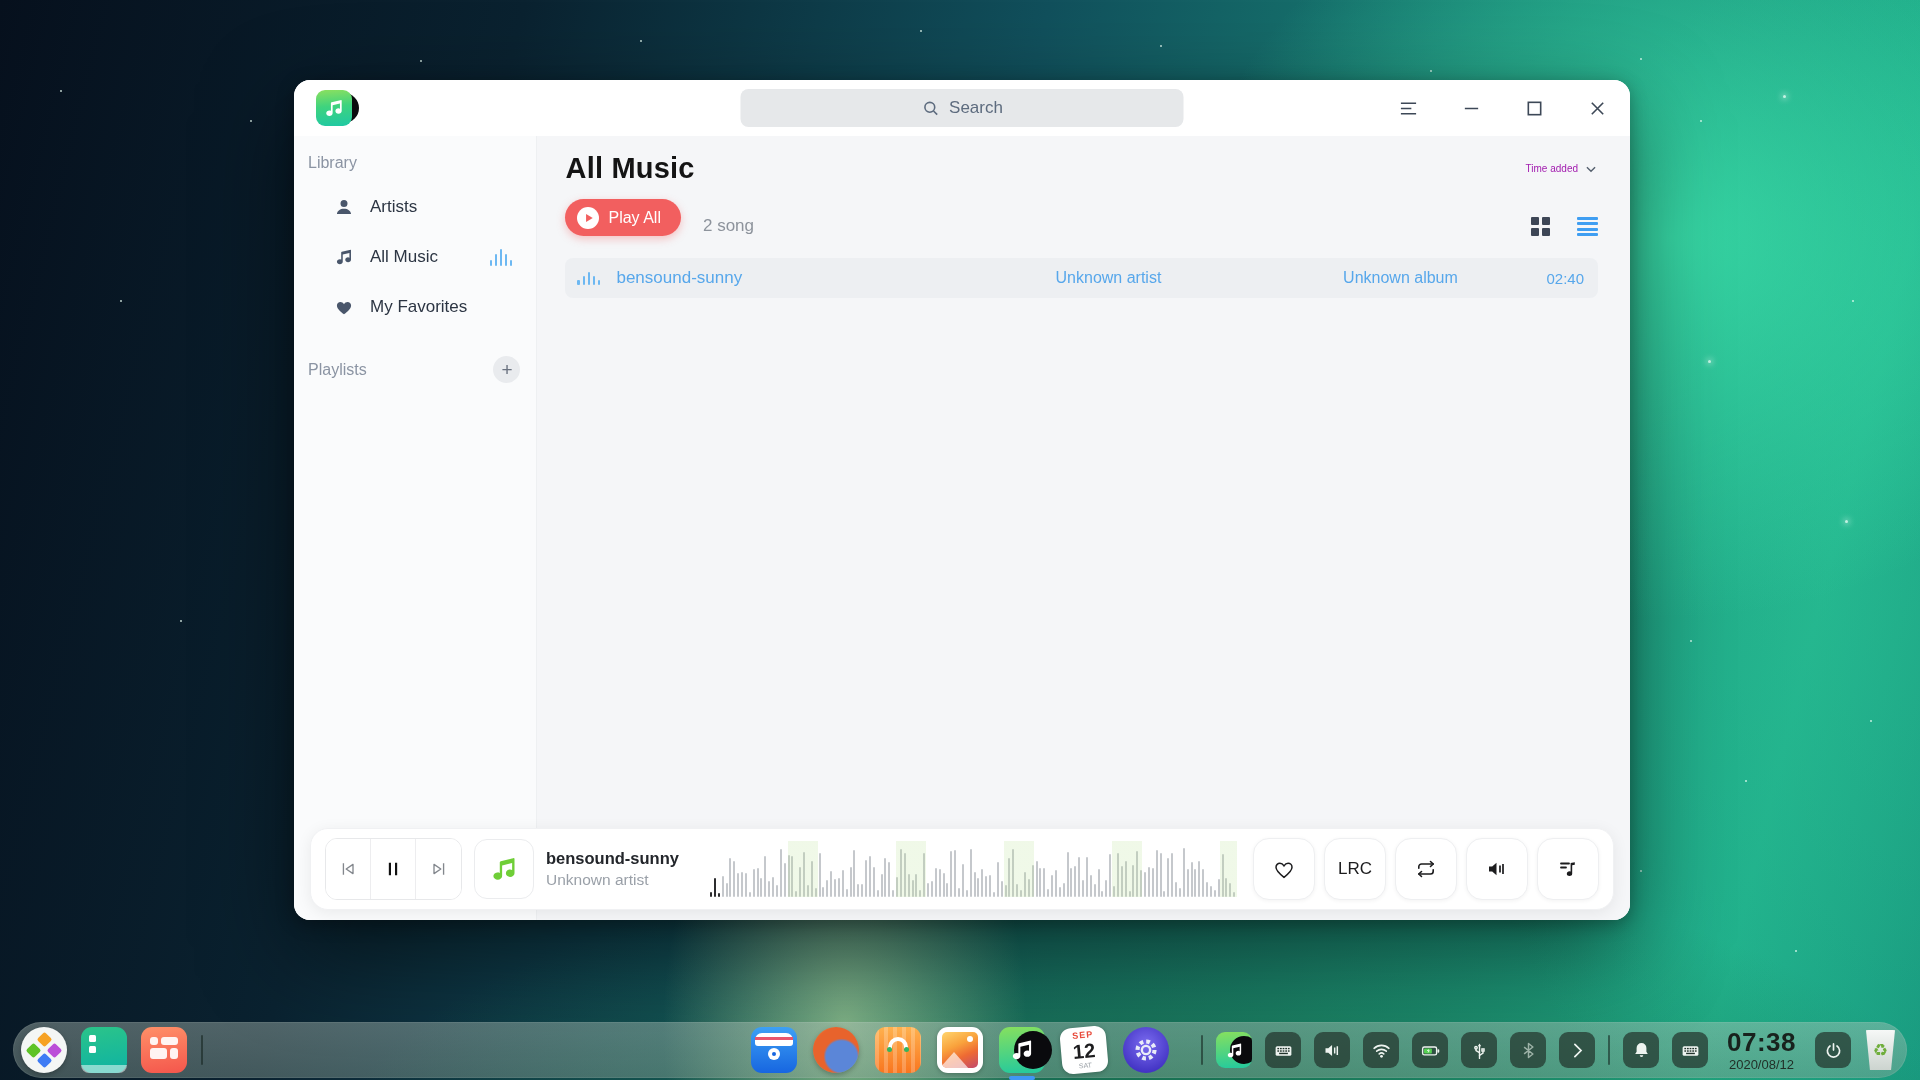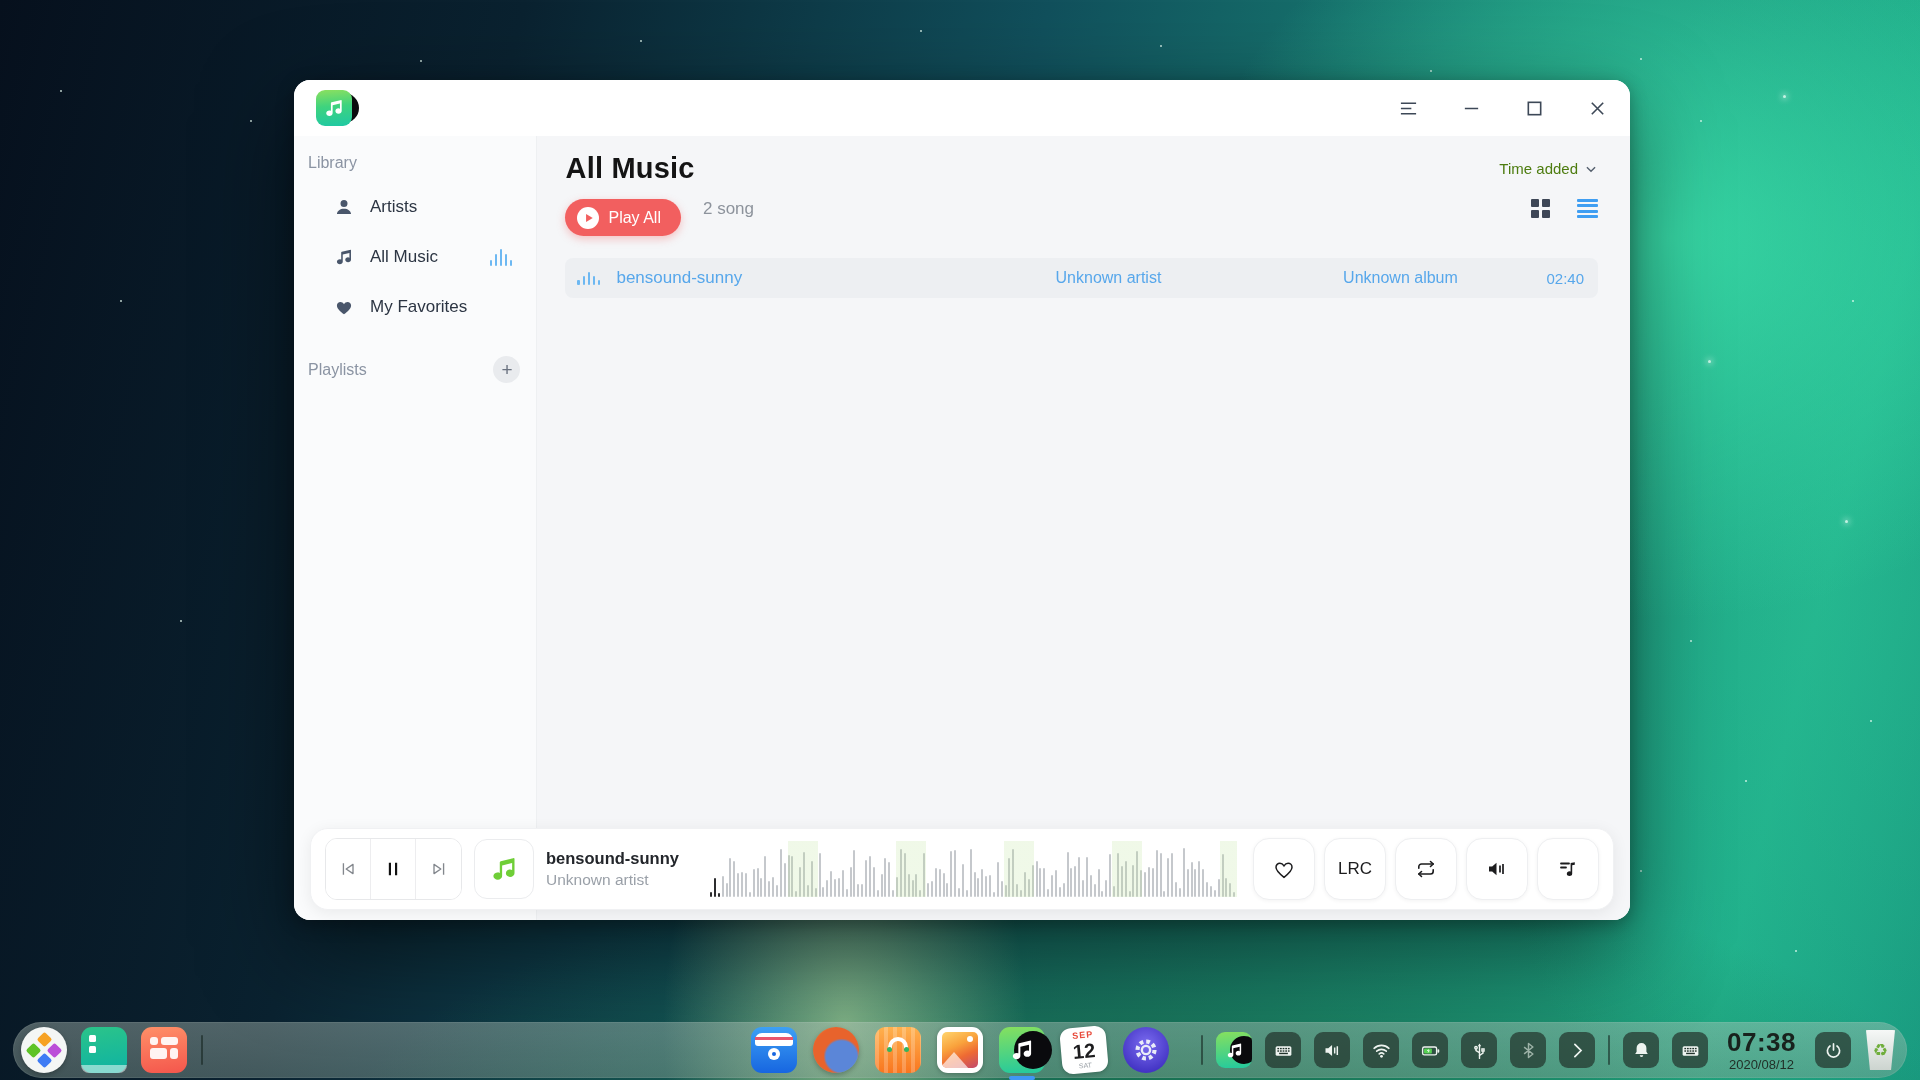--- a/index.html
+++ b/index.html
@@ -50,23 +50,23 @@
   .eq i:nth-child(1){height:6px}.eq i:nth-child(2){height:12px}.eq i:nth-child(3){height:17px}.eq i:nth-child(4){height:12px}.eq i:nth-child(5){height:6px}
   .playlists-row { display:flex; align-items:center; margin-top:24px; padding:0 16px 0 14px; }
   .playlists-row .side-label { padding:0; margin:0; }
   .add-btn { margin-left:auto; width:27px; height:27px; border-radius:50%; background:#e9ebee; color:#6a7280;
     font-size:19px; display:flex; align-items:center; justify-content:center; cursor:pointer; line-height:1; }
 
   
   .main { flex:1; background:#f5f6f8; padding:16px 32px 0 28px; }
   .main-head { display:flex; align-items:center; }
   .page-title { font-size:29px; font-weight:700; color:#141414; letter-spacing:.2px; }
-  .sort { margin-left:auto; display:flex; align-items:center; gap:6px; color:#4d7c0f; font-size:15px; cursor:pointer; }
+  .sort { margin-left:auto; display:flex; align-items:center; gap:6px; color:#a21caf; font-size:10px; cursor:pointer; }
   .sort svg { width:14px; height:14px; color:#55606e; }
-  .controls-row { display:flex; align-items:flex-start; margin-top:14px; }
+  .controls-row { display:flex; align-items:flex-end; margin-top:14px; }
   .playall { display:flex; align-items:center; gap:9px; background:var(--red,#f25f5f); color:#fff; font-size:16px;
     height:37px; padding:0 20px 0 12px; border:none; border-radius:19px; cursor:pointer; box-shadow:0 3px 8px rgba(242,95,95,.35); }
   .playall .pcirc { width:22px; height:22px; border-radius:50%; background:#fff; display:flex; align-items:center; justify-content:center; }
   .playall .pcirc svg { width:10px; height:10px; color:var(--red,#f25f5f); margin-left:1px; }
   .song-count { margin-left:22px; color:#8d939c; font-size:17px; }
   .view-toggles { margin-left:auto; display:flex; align-items:center; gap:27px; }
   .grid-ic { display:grid; grid-template-columns:8px 8px; grid-template-rows:8px 8px; gap:3px; cursor:pointer; }
   .grid-ic i { background:#3d4656; border-radius:1px; }
   .list-ic { display:flex; flex-direction:column; gap:2.6px; cursor:pointer; }
   .list-ic i { width:21px; height:2.8px; background:#3f9ef2; border-radius:1px; }
@@ -218,20 +218,27 @@
 <div class="window">
 
   <div class="titlebar">
     <div class="appicon-wrap">
       <div class="appicon-vinyl"></div>
       <div class="appicon">
         <svg viewBox="0 0 24 24" fill="currentColor">
             <path d="M20 3.2 9.4 5.7a1 1 0 0 0-.77.97V15.1a3.4 3.4 0 0 0-1.63-.4c-1.9 0-3.5 1.3-3.5 2.95S5.1 20.6 7 20.6s3.5-1.3 3.5-2.95V9.1l8-1.9v5.6a3.4 3.4 0 0 0-1.6-.4c-1.9 0-3.4 1.3-3.4 2.95s1.5 2.95 3.4 2.95 3.5-1.3 3.5-2.95V4.17A1 1 0 0 0 20 3.2Z"></path>
           </svg>
       </div>
+    </div>
+    <div class="searchbox">
+      <svg viewBox="0 0 24 24" fill="none" stroke="currentColor" stroke-width="2">
+          <circle cx="10.5" cy="10.5" r="6.2"></circle>
+          <path d="m15.2 15.2 4.6 4.6"></path>
+        </svg>
+      <span>Search</span>
     </div>
     <div class="win-controls">
       <div class="win-btn">
         <svg viewBox="0 0 20 20" stroke="currentColor" stroke-width="1.7" fill="none">
             <path d="M2 4.5h16M2 10h11M2 15.5h16"></path>
           </svg>
       </div>
       <div class="win-btn">
         <svg viewBox="0 0 20 20" stroke="currentColor" stroke-width="1.7" fill="none">
             <path d="M3 10h14"></path>

